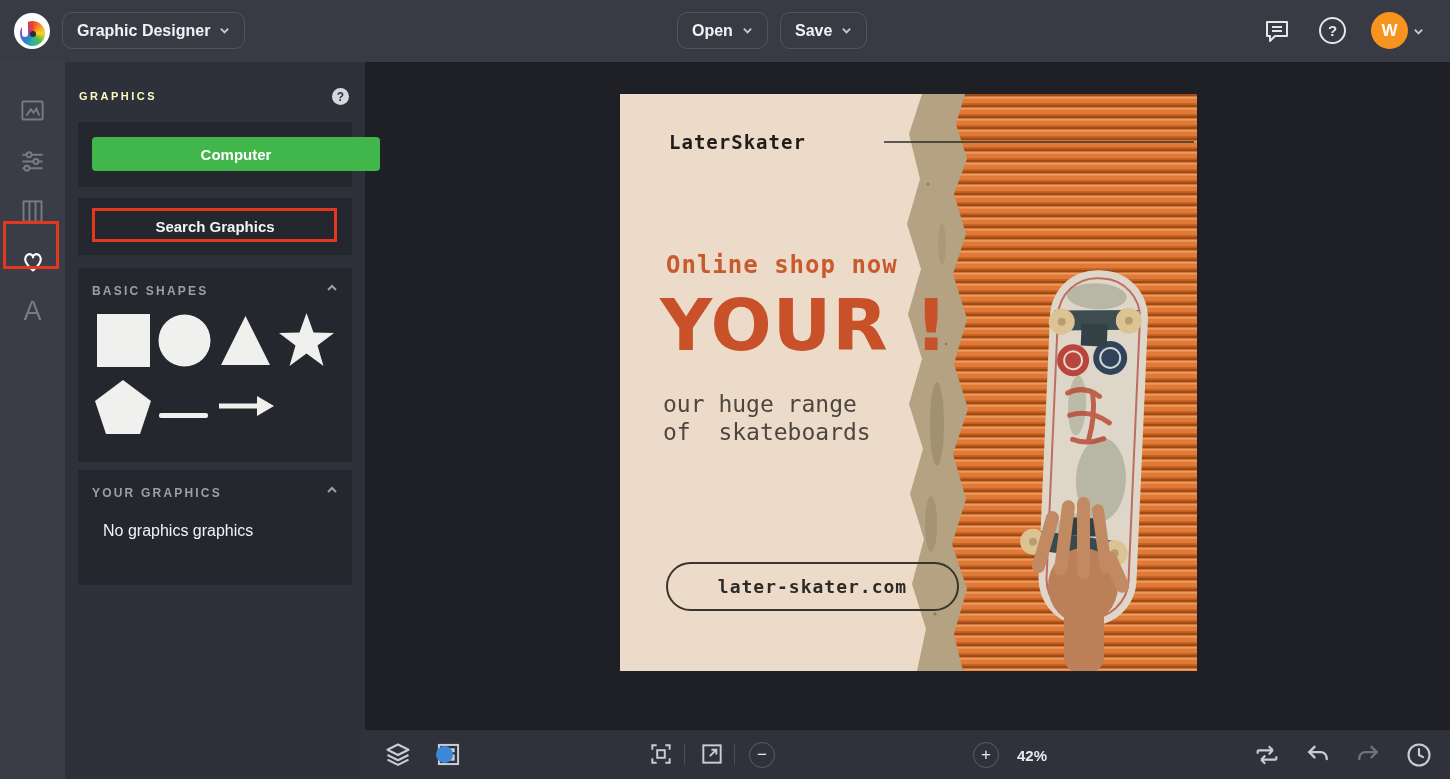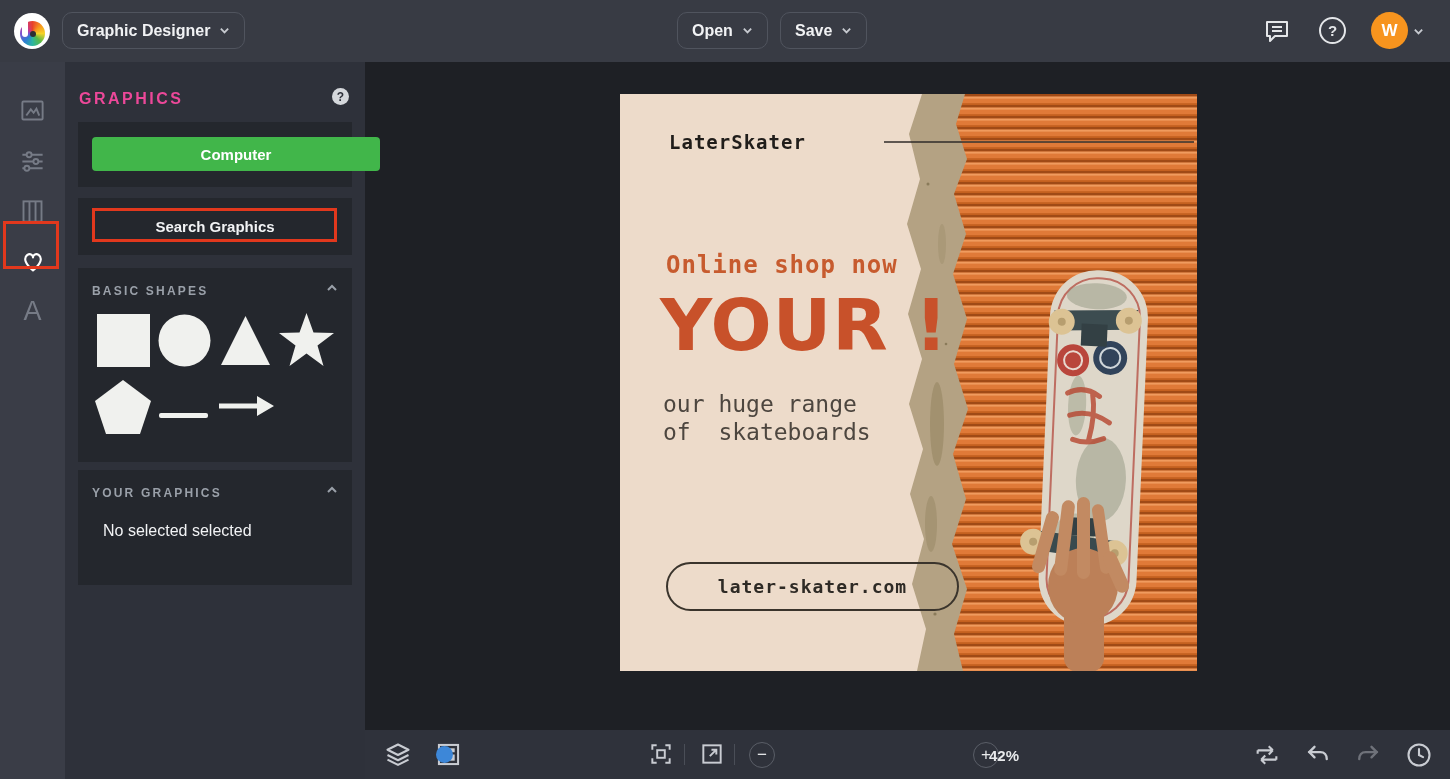--- a/index.html
+++ b/index.html
@@ -21,21 +21,21 @@
 
   
   .rail { position:absolute; left:0; top:62px; width:65px; height:717px; background:#3a3d47; z-index:10; }
   .rail-item { position:absolute; left:0; width:65px; height:50px; display:flex; align-items:center; justify-content:center;
     color:#767b86; cursor:pointer; }
   .rail-item.active { color:#ffffff; }
   .rail-a { font-size:27px; font-weight:400; }
 
   
   .panel { position:absolute; left:65px; top:62px; width:300px; height:717px; background:#2e313a; z-index:9; }
-  .panel-title { position:absolute; left:14px; color:#ec4899; font-size:16px; font-weight:bold; letter-spacing:2.5px; }
+  .panel-title { position:absolute; left:14px; color:#fef9c3; font-size:11px; font-weight:bold; letter-spacing:2.5px; }
   .help-dot { position:absolute; right:16px; width:17px; height:17px; border-radius:50%; background:#d5d8dc; color:#2e313a;
     font-size:12px; font-weight:bold; display:flex; align-items:center; justify-content:center; cursor:pointer; }
   .card { position:absolute; left:13px; width:274px; background:#24272d; }
   .green-btn { position:absolute; left:14px; top:15px; width:288px; height:34px; background:#41b64a; border:none; border-radius:4px;
     color:#fff; font-size:15px; font-weight:600; font-family:"Liberation Sans",sans-serif; cursor:pointer; }
   .search-btn { position:absolute; left:14px; top:11px; width:246px; height:34px; background:transparent; border:none;
     color:#f2f3f5; font-size:15px; font-weight:600; font-family:"Liberation Sans",sans-serif; cursor:pointer; }
   .card-head { position:absolute; left:14px; top:16px; color:#9aa0a9; font-size:12px; font-weight:bold; letter-spacing:2.2px; }
   .collapse { position:absolute; right:14px; top:14px; width:12px; height:12px; stroke:#9aa0a9; stroke-width:2; fill:none; cursor:pointer; }
   .shape { color:#f0f1ee; cursor:pointer; position:absolute; }
@@ -63,21 +63,21 @@
 
   
   .bottombar { position:absolute; left:365px; top:730px; width:1085px; height:49px; background:#2f323b; z-index:15; }
   .bb-icon { position:absolute; top:11px; color:#c9ccd2; cursor:pointer; }
   .bb-div { position:absolute; top:14px; width:1px; height:21px; background:#4a4e57; }
   .zoom-circle { position:absolute; top:12px; width:26px; height:26px; border-radius:50%; border:1px solid #5a5e67;
     color:#e8eaec; display:flex; align-items:center; justify-content:center; font-size:17px; cursor:pointer; }
   .zoom-track { position:absolute; left:428px; top:753px; width:167px; height:3px; background:#f2f3f5; border-radius:2px; cursor:pointer; }
   .zoom-track-fill { position:absolute; left:0; top:0; width:16px; height:3px; background:#3d87d8; border-radius:2px; }
   .zoom-thumb { position:absolute; left:436px; top:746px; width:17px; height:17px; border-radius:50%; background:#3d87d8; cursor:pointer; z-index:16; }
-  .zoom-label { position:absolute; left:624px; top:17px; color:#e8eaec; font-size:15px; font-weight:bold; }
+  .zoom-label { position:absolute; left:652px; top:17px; color:#e8eaec; font-size:15px; font-weight:bold; }
   .dim { opacity:.42; }
 </style>
 </head>
 <body>
 
 <div class="topbar">
   <div class="logo">
     <div class="logo-wheel"></div>
     <div class="logo-stem"></div>
     <div class="logo-dot"></div>
@@ -206,21 +206,21 @@
   <div class="card" style="top:136px; height:57px;">
     <button class="search-btn">Search Graphics</button>
     <div class="annotate" style="left:14px; top:10px; width:245px; height:34px;"></div>
   </div>
 
   <div class="card" style="top:408px; height:115px;">
     <div class="card-head">YOUR GRAPHICS</div>
     <svg class="collapse" viewBox="0 0 12 12">
         <path d="M2 8 L6 4 L10 8"></path>
       </svg>
-    <div class="empty-text">No selected selected</div>
+    <div class="empty-text">No graphics graphics</div>
   </div>
 </div>
 
 <div class="annotate" style="left:3px; top:221px; width:56px; height:48px;"></div>
 
 <div class="canvas">
   <div class="poster">
 
     <svg class="scene" width="577" height="577" viewBox="0 0 577 577">
       <defs>

